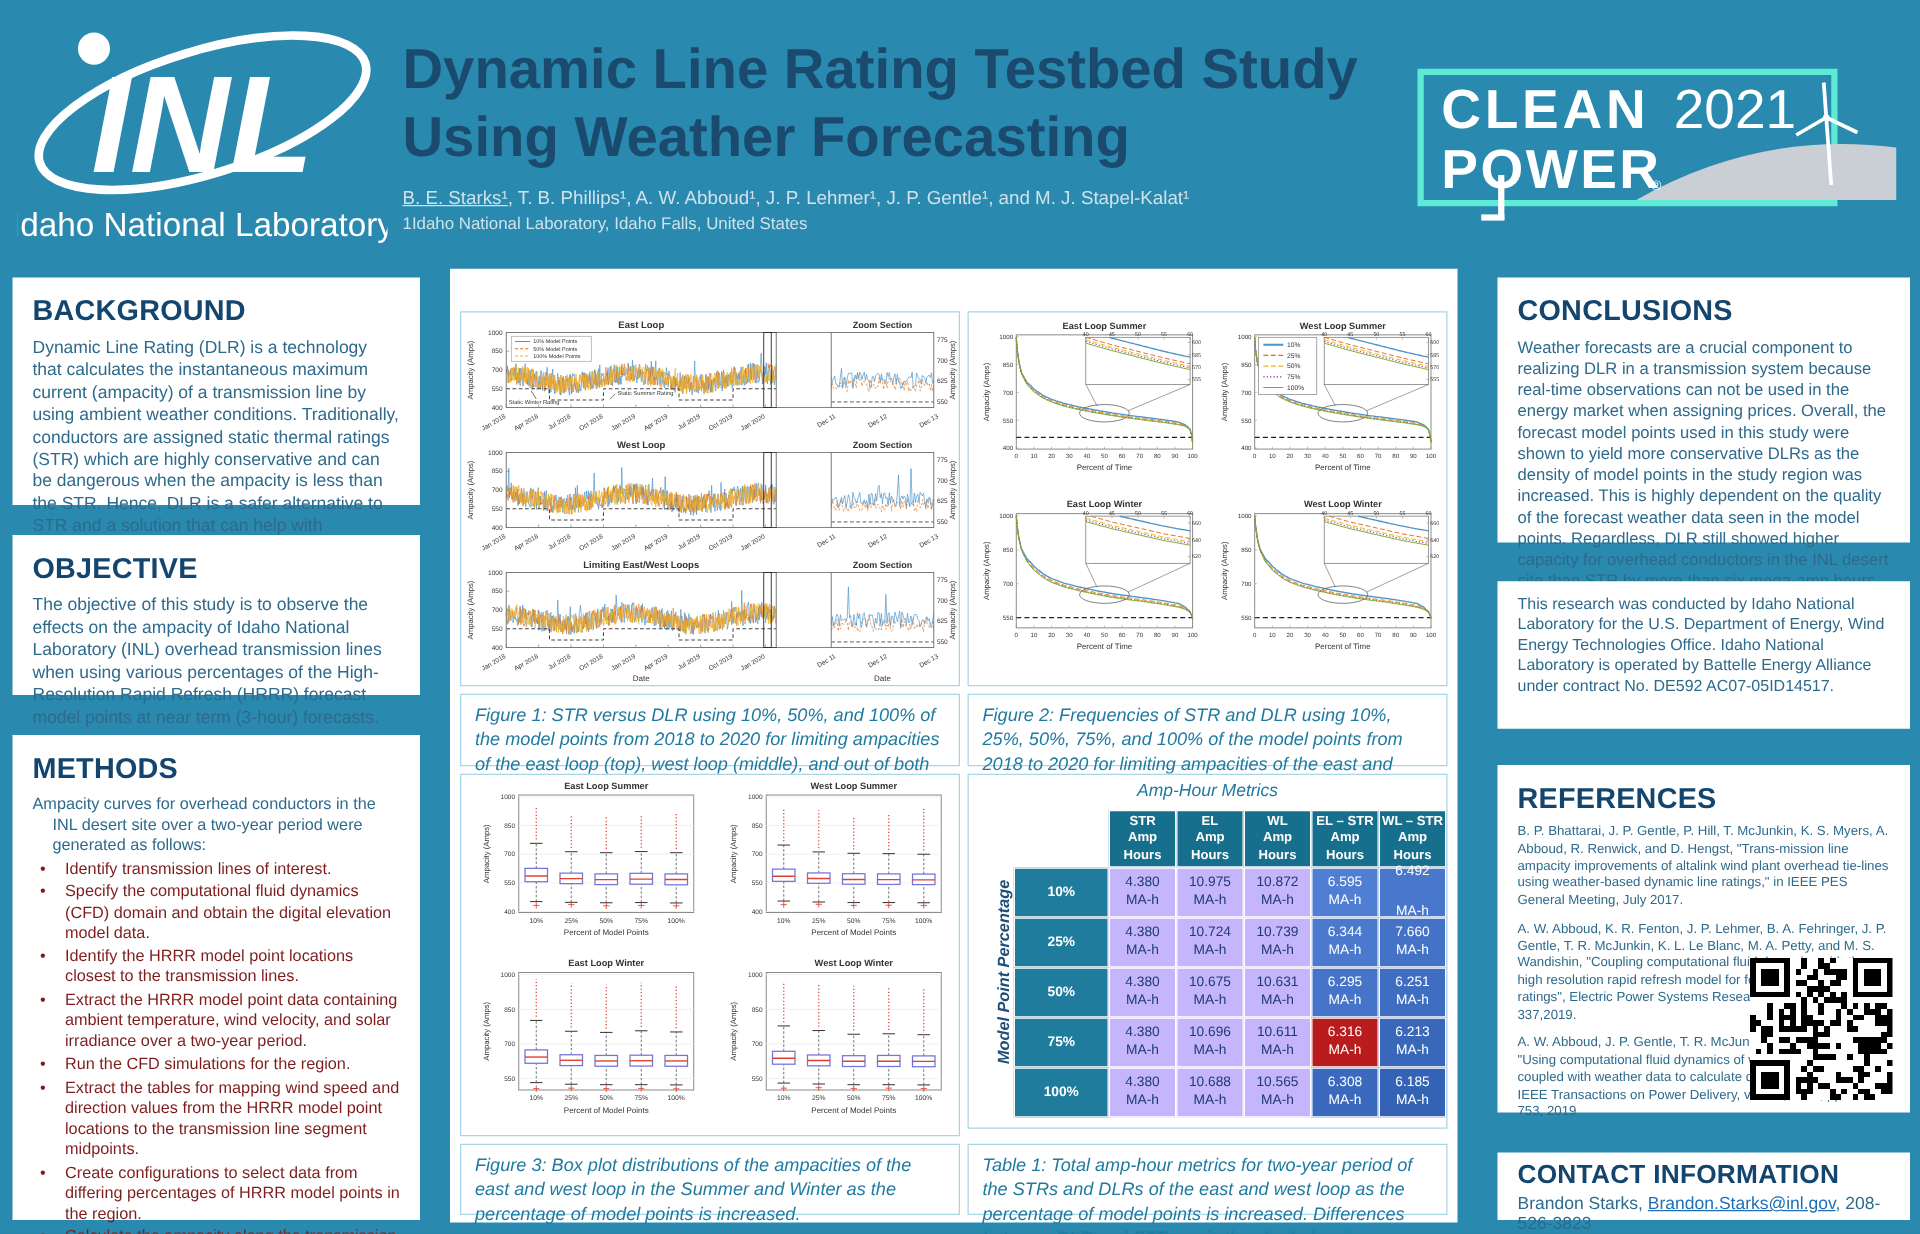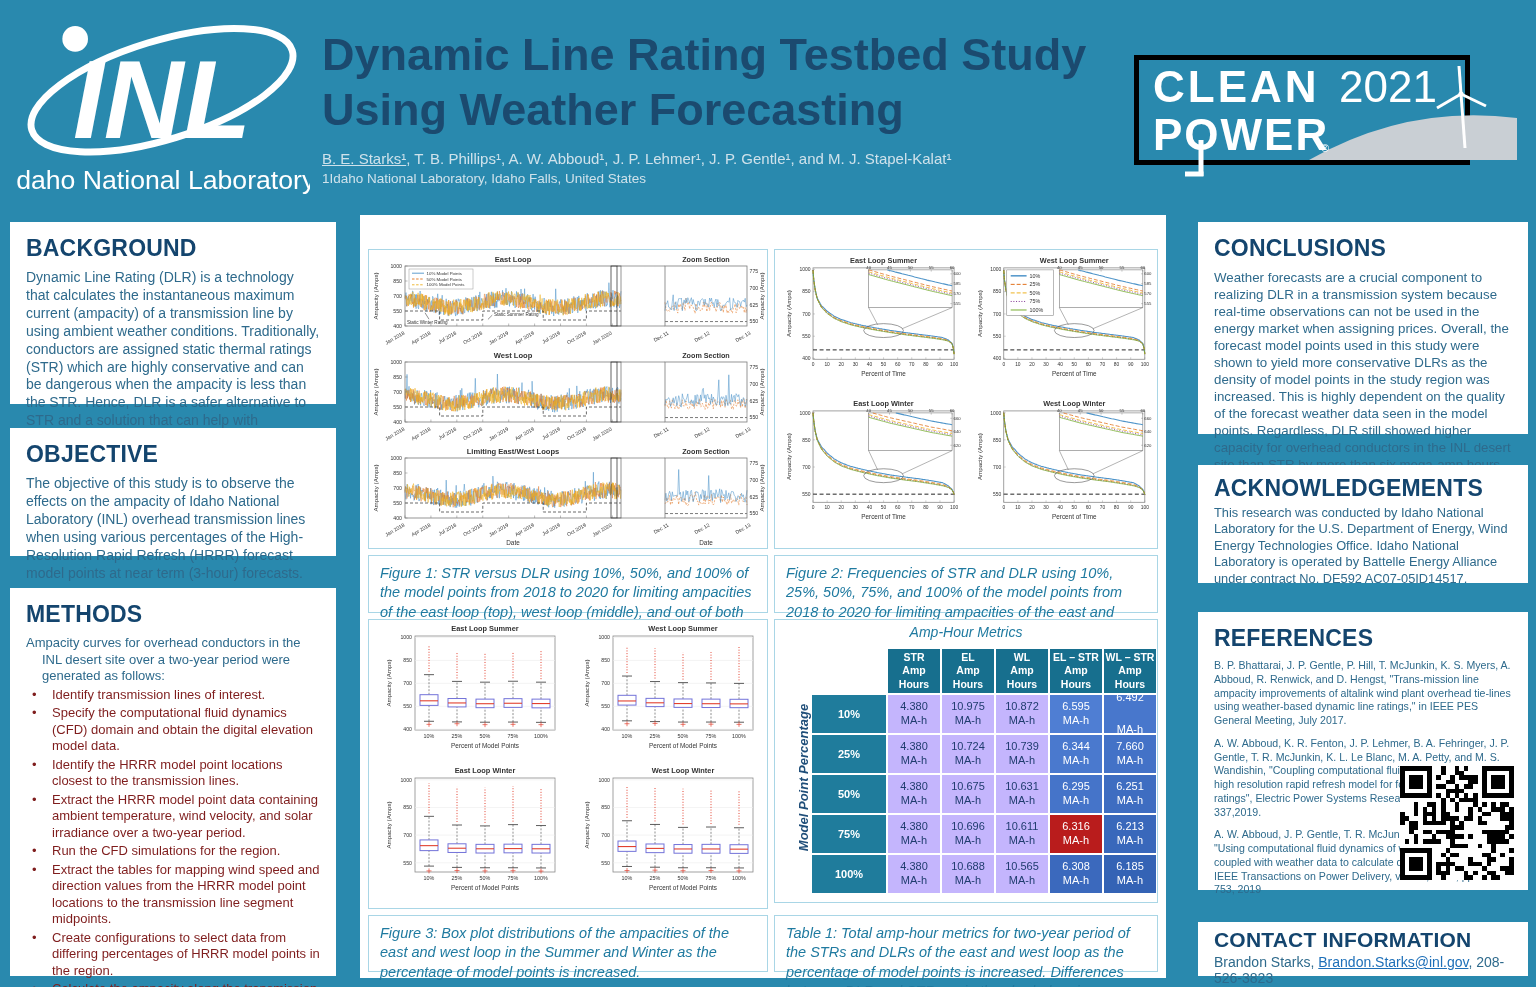--- a/index.html
+++ b/index.html
@@ -17,21 +17,21 @@
   .fig-box { position:absolute; border:1px solid #A9D6E6; background:#fff; }
   .fig-box svg { display:block; }
   .caption-box { position:absolute; border:1px solid #A9D6E6; background:#fff; padding:8px 11px; }
   .caption-text { font-style:italic; font-size:14.5px; color:#1F7AA0; line-height:1.33; }
   .title-block { position:absolute; left:322px; top:28px; width:810px; }
   .title-line { font-size:45px; font-weight:bold; color:#1B4A6F; line-height:1.22; }
   .authors { margin-top:12px; font-size:15px; color:#CFE2EB; }
   .authors .first { text-decoration:underline; }
   .affiliation { margin-top:4px; font-size:13.5px; color:#CFE2EB; }
   .inl-logo { position:absolute; left:14px; top:10px; width:296px; height:190px; }
-  .cp-logo { position:absolute; left:1134px; top:55px; width:336px; height:110px; border:5px solid #000000; }
+  .cp-logo { position:absolute; left:1134px; top:55px; width:336px; height:110px; border:5px solid #5eead4; }
   .cp-logo svg { overflow:visible; display:block; }
   .contact-line { font-size:14px; color:#2E6A8C; margin-top:2px; }
   a.email { color:#1D6FB8; text-decoration:underline; cursor:pointer; }
   .qr-wrap { position:absolute; right:14px; bottom:10px; width:114px; height:114px; }
   .refs-text { width:100%; }
   .tbl-title { text-align:center; font-style:italic; font-size:14px; color:#1F7AA0; padding-top:4px; }
   .tbl-rot { position:absolute; left:-62px; top:150px; width:180px; text-align:center; transform:rotate(-90deg); font-style:italic; font-weight:bold; font-size:13px; color:#1F4E79; }
   .tbl-grid { position:absolute; left:36px; top:28px; display:grid; grid-template-columns:76px repeat(5,54px); }
   .tc { border:1.5px solid #fff; display:flex; flex-direction:column; align-items:center; justify-content:center; text-align:center; }
   .tc-head { background:#176F8E; color:#fff; font-weight:bold; font-size:10.5px; height:46px; line-height:1.25; }
@@ -967,21 +967,20 @@
       <p class="caption-text">Table 1: Total amp-hour metrics for two-year period of the STRs and DLRs of the east and west loop as the percentage of model points is increased. Differences between DLR and STR are in the shaded region.</p>
     </div>
   </div>
 
   <div class="card" style="left:1198px; top:222px; width:330px; height:212px;">
     <h2 class="section">CONCLUSIONS</h2>
     <p class="body-text" style="font-size:13.3px;">Weather forecasts are a crucial component to realizing DLR in a transmission system because real-time observations can not be used in the energy market when assigning prices. Overall, the forecast model points used in this study were shown to yield more conservative DLRs as the density of model points in the study region was increased. This is highly dependent on the quality of the forecast weather data seen in the model points. Regardless, DLR still showed higher capacity for overhead conductors in the INL desert site than STR by more than six mega-amp hours in each case.</p>
   </div>
 
   <div class="card" style="left:1198px; top:465px; width:330px; height:118px; padding-top:10px;">
-    <h2 class="section" style="margin-bottom:3px;">ACKNOWLEDGEMENTS</h2>
     <p class="body-text" style="font-size:12.8px;">This research was conducted by Idaho National Laboratory for the U.S. Department of Energy, Wind Energy Technologies Office. Idaho National Laboratory is operated by Battelle Energy Alliance under contract No. DE592 AC07-05ID14517.</p>
   </div>
 
   <div class="card" style="left:1198px; top:612px; width:330px; height:278px;">
     <h2 class="section">REFERENCES</h2>
     <div class="refs-text">
       <p class="small-text">B. P. Bhattarai, J. P. Gentle, P. Hill, T. McJunkin, K. S. Myers, A. Abboud, R. Renwick, and D. Hengst, "Trans-mission line ampacity improvements of altalink wind plant overhead tie-lines using weather-based dynamic line ratings," in IEEE PES General Meeting, July 2017.</p>
       <p class="small-text">A. W. Abboud, K. R. Fenton, J. P. Lehmer, B. A. Fehringer, J. P. Gentle, T. R. McJunkin, K. L. Le Blanc, M. A. Petty, and M. S. Wandishin, "Coupling computational fluid dynamics with the high resolution rapid refresh model for forecasting dynamic line ratings", Electric Power Systems Research, vol. 170, pp. 326–337,2019.</p>
       <p class="small-text">A. W. Abboud, J. P. Gentle, T. R. McJunkin, and J. P. Lehmer, "Using computational fluid dynamics of wind simulations coupled with weather data to calculate dynamic line ratings", IEEE Transactions on Power Delivery, vol. 35, no. 2, pp. 745–753, 2019</p>
     </div>

